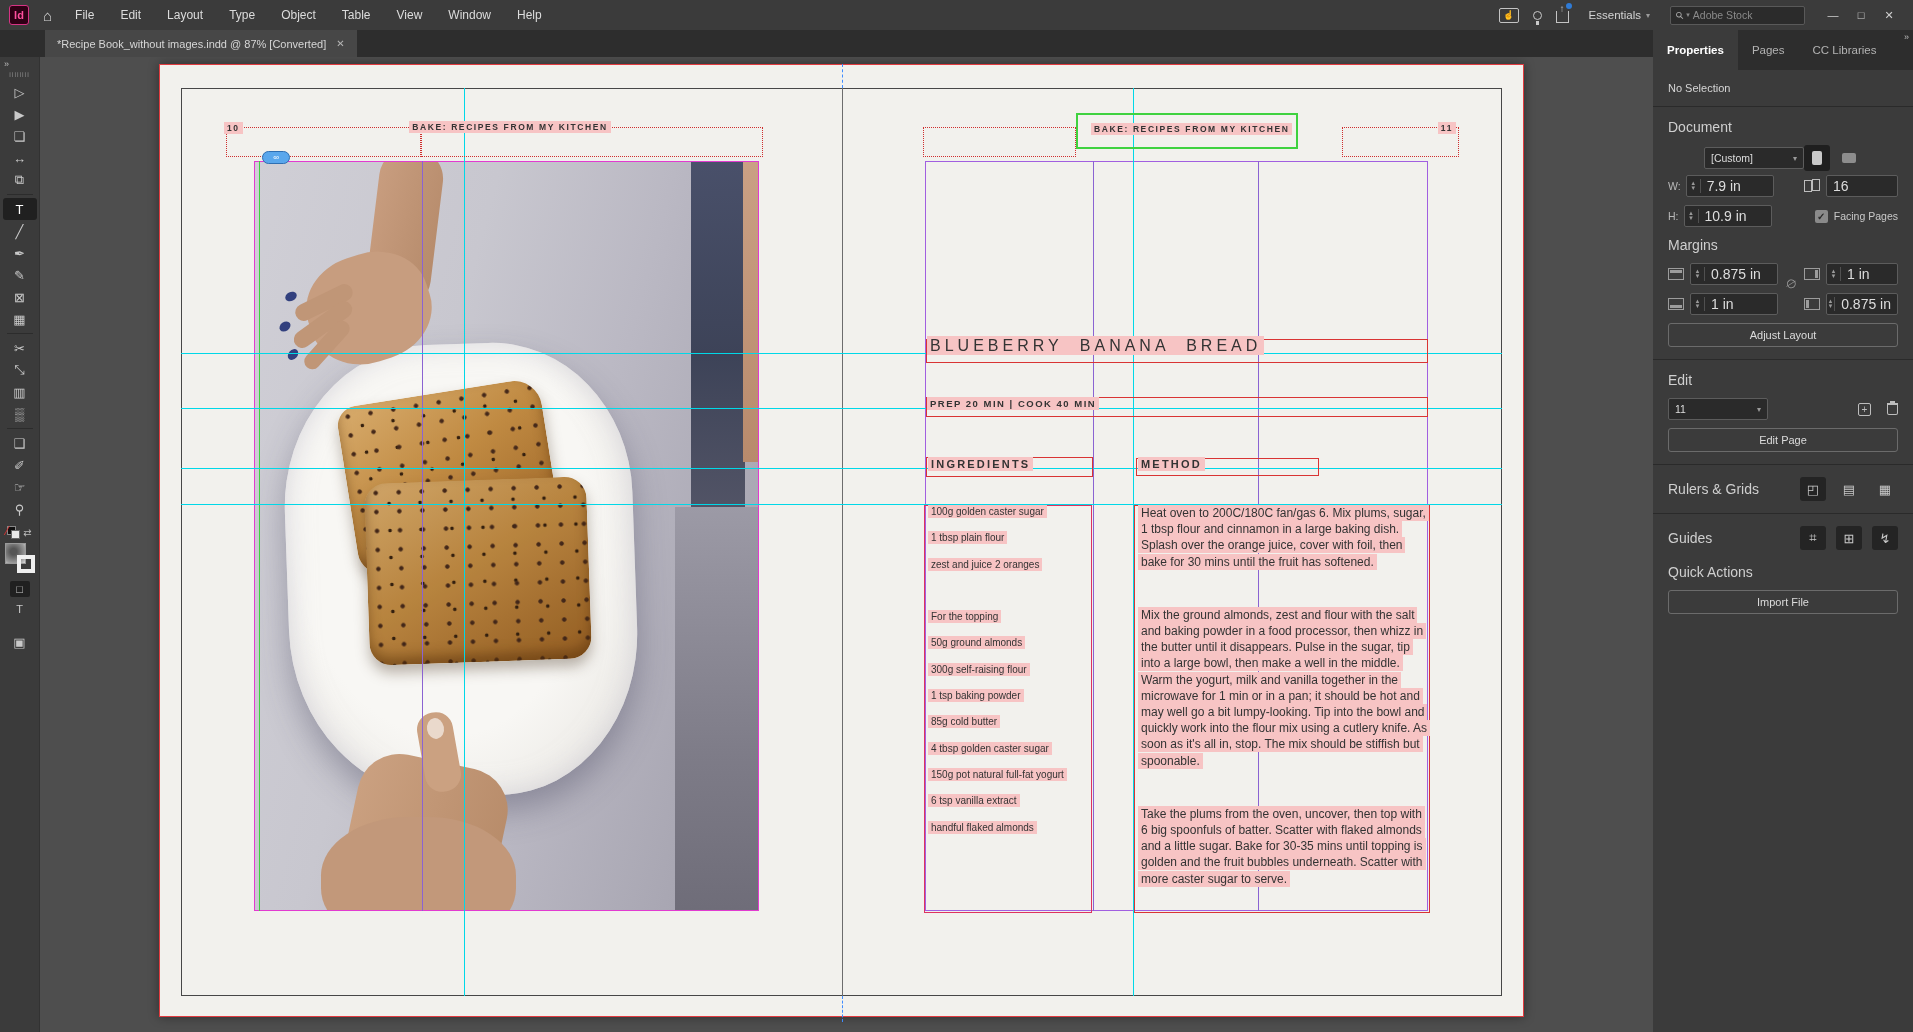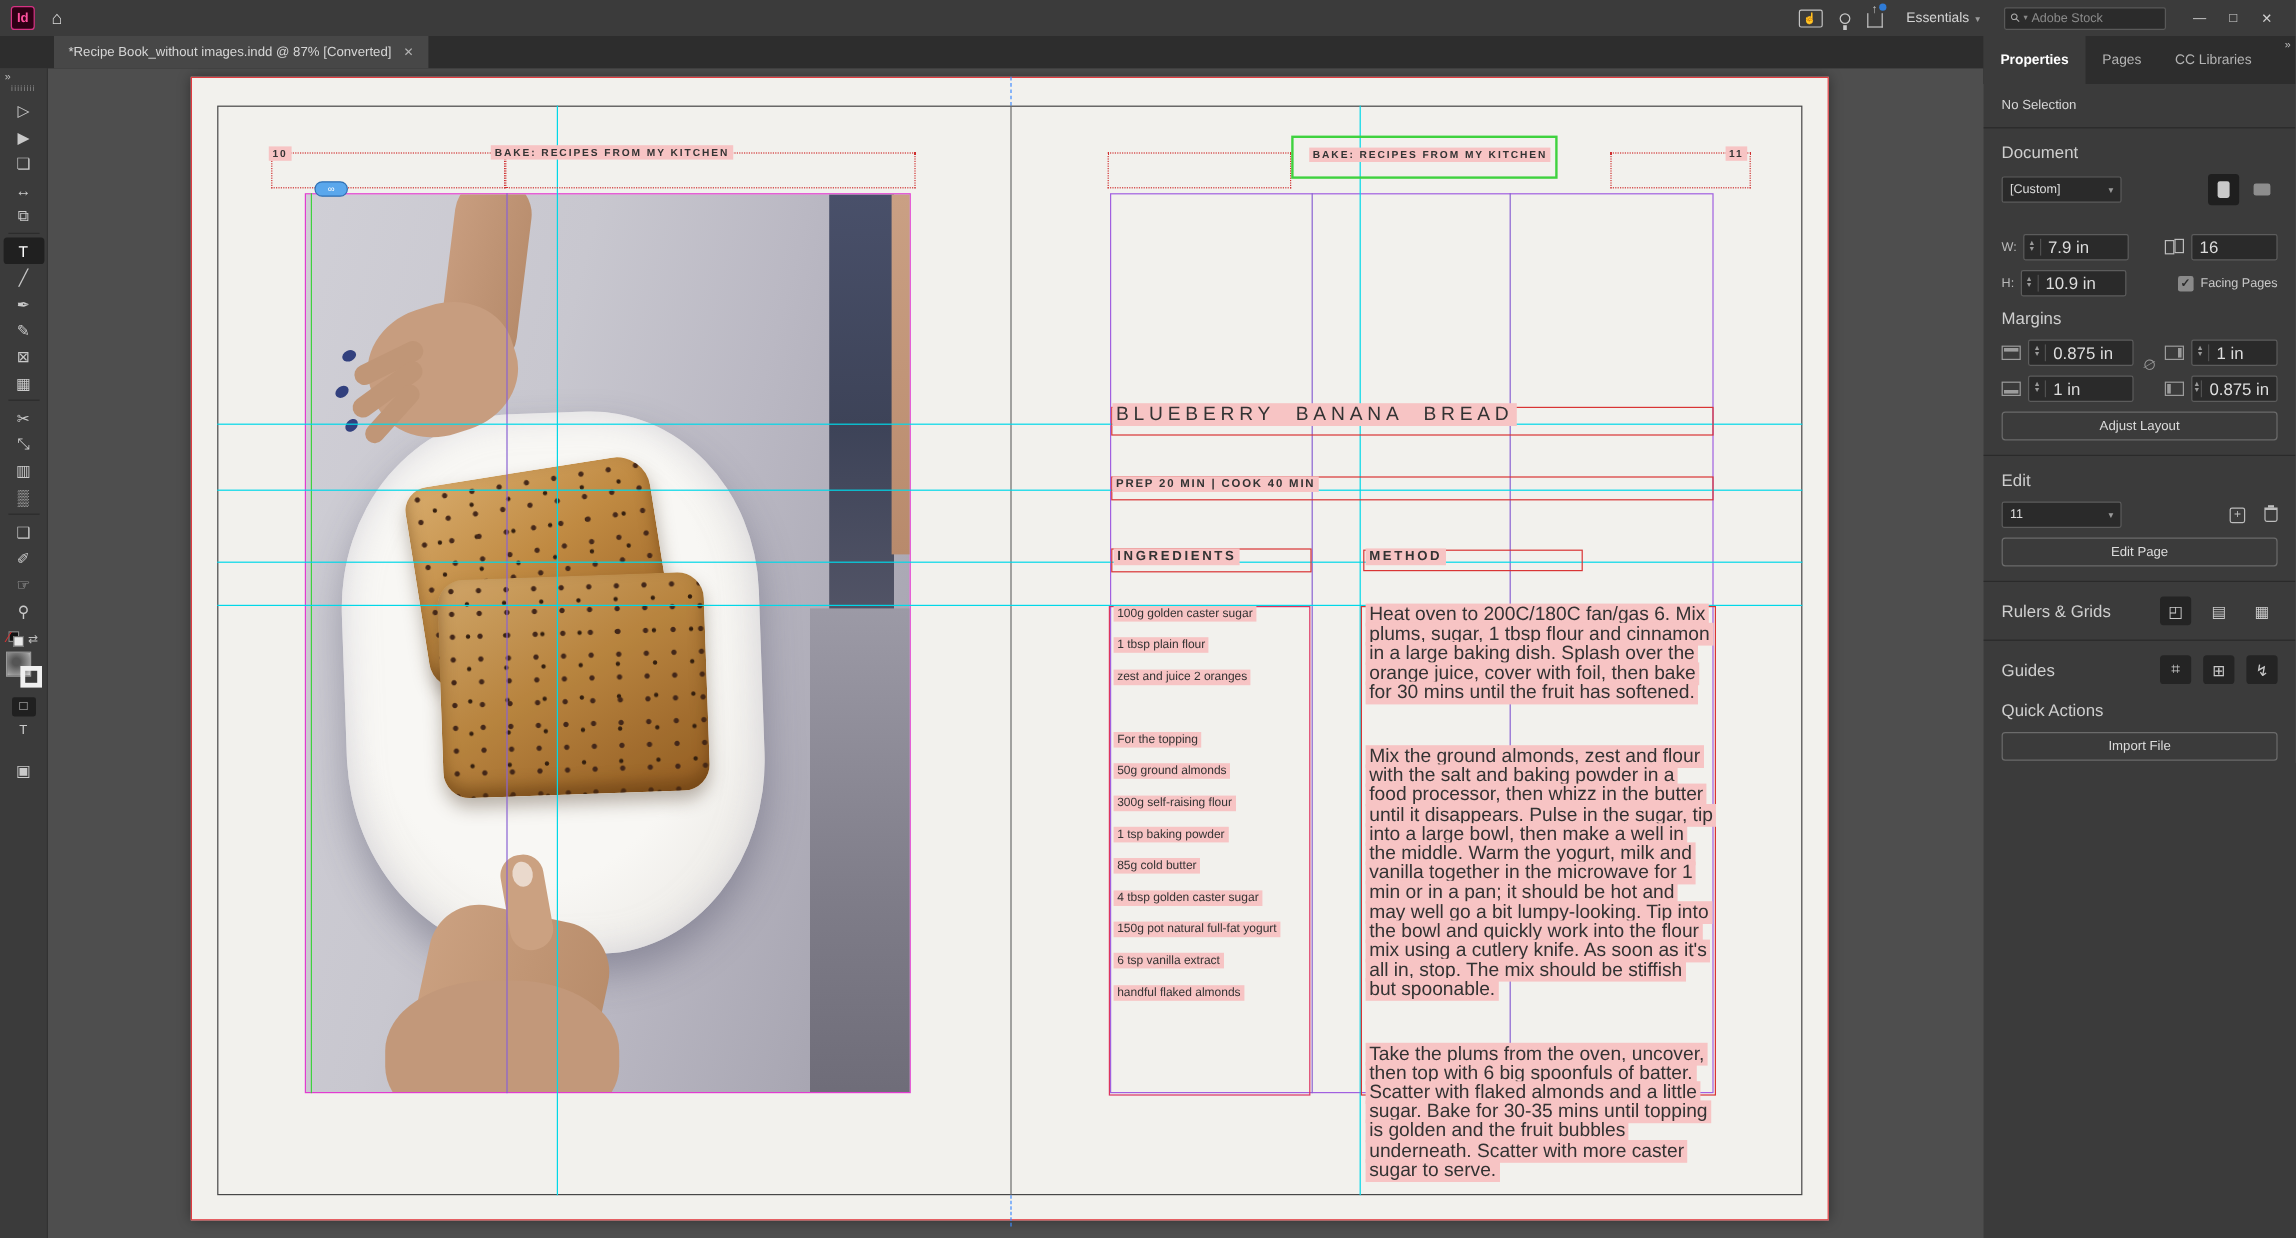--- a/index.html
+++ b/index.html
@@ -120,21 +120,21 @@
   .dotted-box{position:absolute;border:1px dotted #cf2f2f;z-index:13;}
   .green-frame{position:absolute;left:1036px;top:56px;width:222px;height:36px;border:2px solid #3fd23f;z-index:20;}
   .green-vline{position:absolute;left:219px;top:104px;width:1px;height:750px;background:#3fd23f;z-index:12;}
   .hl{background:#f7c4c4;color:#333;-webkit-box-decoration-break:clone;box-decoration-break:clone;padding:1px 3px;}
   .runhead{font-size:8.5px;font-weight:bold;letter-spacing:1.6px;color:#3b3b3b;z-index:15;position:absolute;}
   .doc-title{position:absolute;left:887px;top:280px;font-size:16px;letter-spacing:4px;word-spacing:9px;color:#3a3a3a;z-index:15;white-space:nowrap;}
   .doc-meta{position:absolute;left:887px;top:341px;font-size:9.5px;font-weight:bold;letter-spacing:1.5px;color:#3a3a3a;z-index:15;white-space:nowrap;}
   .col-head{position:absolute;top:401px;font-size:11px;font-weight:bold;letter-spacing:2.2px;color:#3a3a3a;z-index:15;white-space:nowrap;}
   .ing-list{position:absolute;left:888px;top:449px;width:170px;font-size:10px;color:#2e2e2e;z-index:15;}
   .ing-slot{height:26.3px;white-space:nowrap;}
-  .method{position:absolute;left:1098px;top:448px;width:290px;font-size:16px;line-height:16.2px;color:#2e2e2e;z-index:15;}
+  .method{position:absolute;left:1098px;top:448px;width:290px;font-size:12px;line-height:16.2px;color:#2e2e2e;z-index:15;}
   .method p{margin:0 0 37px 0;}
 
   
   .photo{position:absolute;left:214px;top:104px;width:505px;height:750px;overflow:hidden;z-index:5;
          border:1px solid #e23bd0;
          background:linear-gradient(105deg,#d0cfd6 0%,#c8c7cf 35%,#bab8c3 60%,#a8a6b2 88%);}
   .ph{position:absolute;}
   .ph-navy{left:436px;top:0;width:54px;height:350px;background:linear-gradient(180deg,#49506a 0%,#3d4358 55%,#525466 100%);}
   .ph-skin-edge{left:488px;top:0;width:17px;height:300px;background:linear-gradient(180deg,#caa084,#b88a6c);}
   .ph-fab-low{left:420px;top:345px;width:85px;height:410px;background:linear-gradient(180deg,#9c9aa6,#7e7c88 60%,#6e6c78);}
@@ -171,20 +171,31 @@
               border-radius:7px;color:#fff;font-size:8px;display:flex;align-items:center;justify-content:center;z-index:21;}
 </style>
 </head>
 <body>
 
 <div id="stage">
 
   <div class="menubar">
     <div class="id-logo">Id</div>
     <div class="home-ic">⌂</div>
+    <div class="menu-items">
+        <span class="menu-item">File</span>
+        <span class="menu-item">Edit</span>
+        <span class="menu-item">Layout</span>
+        <span class="menu-item">Type</span>
+        <span class="menu-item">Object</span>
+        <span class="menu-item">Table</span>
+        <span class="menu-item">View</span>
+        <span class="menu-item">Window</span>
+        <span class="menu-item">Help</span>
+      </div>
     <div class="mb-right">
       <div class="tb-ic gpu-box">☝</div>
       <div class="tb-ic">
           <span class="bulb"></span>
         </div>
       <div class="tb-ic share-box">
         <span class="arrow">↑</span>
         <span class="share-dot"></span>
       </div>
       <div class="workspace">
@@ -355,21 +366,21 @@
       <span class="panel-collapse">»</span>
     <div class="ptab active">Properties</div>
         <div class="ptab">Pages</div>
         <div class="ptab">CC Libraries</div>
       </div>
     <div class="pbody">
       <div style="color:#d6d6d6;">No Selection</div>
       <div class="pdivider"></div>
 
       <div class="psec-label">Document</div>
-      <div class="prow" style="margin-bottom:24px;">
+      <div class="prow" style="margin-bottom:4px;justify-content:center;">
         <div class="pselect">
           <span>[Custom]</span>
           <span style="font-size:8px;color:#9a9a9a;">▾</span>
         </div>
         <div class="orient">
           <div class="orient-btn sel">
               <span class="orient-p"></span>
             </div>
           <div class="orient-btn">
               <span class="orient-l"></span>

